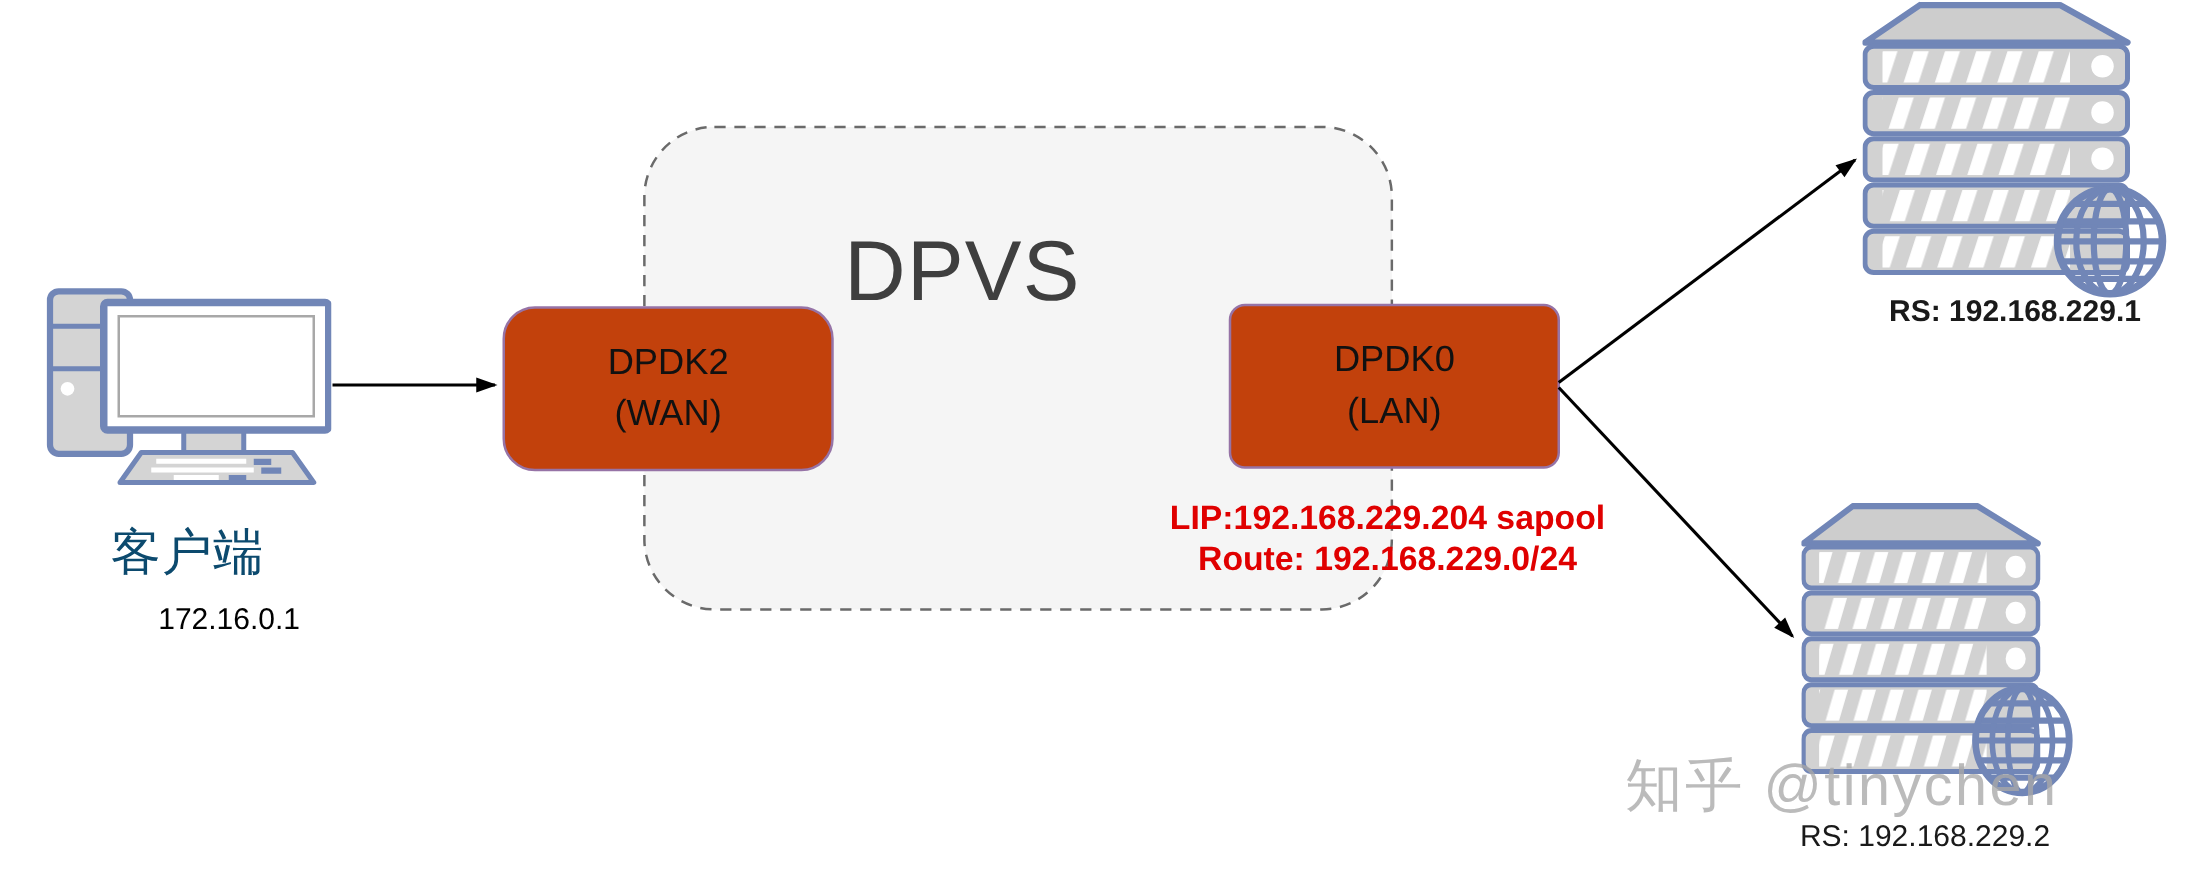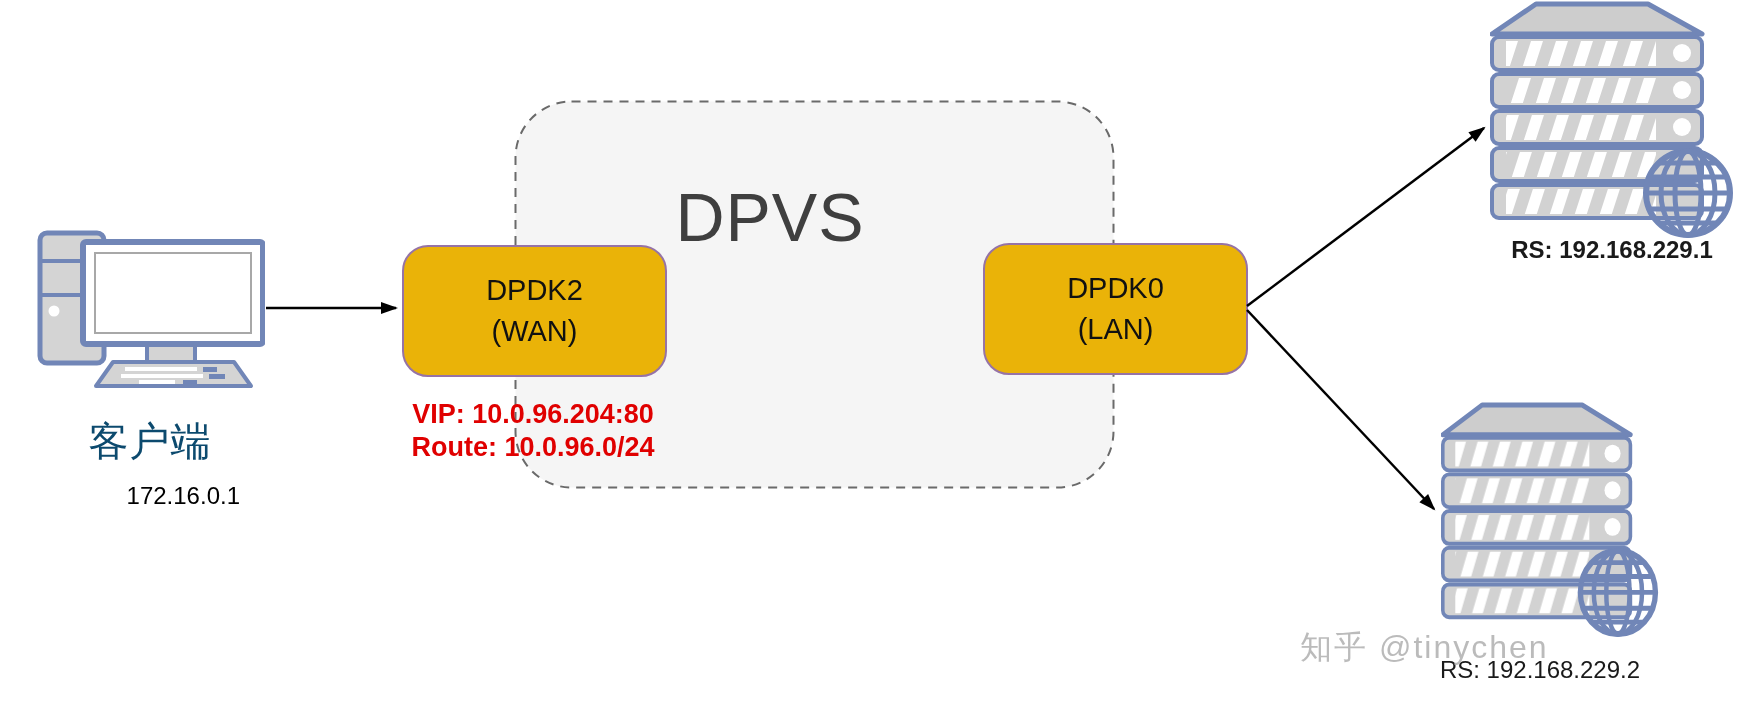--- a/index.html
+++ b/index.html
@@ -9,47 +9,47 @@
   }
   .abs{position:absolute;}
   
   #dpvs-container{left:514px;top:100px;z-index:1;}
   #dpvs-title{
     left:640px;top:178px;width:260px;text-align:center;
     font-size:68px;color:#3f3f3f;letter-spacing:1px;z-index:4;
   }
   
   .nic-box{
-    width:265px;height:132px;background:#eab308;border:2px solid #9673a6;border-radius:26px;
+    width:265px;height:132px;background:#c2410c;border:2px solid #9673a6;border-radius:26px;
     display:flex;flex-direction:column;align-items:center;justify-content:center;
     font-size:29px;color:#111;line-height:41px;z-index:3;box-sizing:border-box;
   }
   #nic-wan{left:402px;top:245px;}
-  #nic-lan{left:983px;top:243px;}
+  #nic-lan{left:983px;top:243px;border-radius:13px;}
   
   .config{
     text-align:center;color:#e00000;font-weight:bold;font-size:27px;line-height:33px;z-index:4;
   }
   #wan-config{left:378px;top:398px;width:310px;}
   #lan-config{left:935px;top:398px;width:350px;}
   
   #client-icon{left:35px;top:225px;z-index:2;}
   #client-label{left:60px;top:414px;width:180px;text-align:center;font-size:40px;color:#0c4a6e;letter-spacing:1px;z-index:4;}
   #client-ip{left:60px;top:482px;width:180px;text-align:right;font-size:24px;color:#000;z-index:4;}
   
   #server-top{left:1490px;top:1px;z-index:2;}
   #server-bottom{left:1441px;top:402px;z-index:2;}
   .rs-label{font-size:24px;color:#1a1a1a;text-align:center;z-index:4;}
   #rs1-label{left:1490px;top:236px;width:244px;font-weight:bold;}
   #rs2-label{left:1420px;top:656px;width:240px;}
   
   #arrows{left:0;top:0;z-index:5;pointer-events:none;}
   
   #watermark{
-    left:1300px;top:626px;font-size:32px;color:rgba(168,168,168,0.78);
+    left:1300px;top:598px;font-size:46px;color:rgba(168,168,168,0.78);
     letter-spacing:2px;z-index:9;white-space:nowrap;
   }
 </style>
 </head>
 <body>
 
 <div id="canvas">
 
   <svg width="0" height="0" style="position:absolute" aria-hidden="true">
     <defs>
@@ -127,23 +127,23 @@
 
   <div id="nic-wan" class="abs nic-box">
     <div>DPDK2</div>
     <div>(WAN)</div>
   </div>
   <div id="nic-lan" class="abs nic-box">
     <div>DPDK0</div>
     <div>(LAN)</div>
   </div>
 
-  <div id="wan-config" class="abs config">
-    <div>VIP: 10.0.96.204:80</div>
-    <div>Route: 10.0.96.0/24</div>
+  <div id="lan-config" class="abs config">
+    <div>LIP:192.168.229.204 sapool</div>
+    <div>Route: 192.168.229.0/24</div>
   </div>
 
   <svg id="server-top" class="abs" width="244" height="238" viewBox="0 0 244 238">
     <use href="#server-rack"></use>
   </svg>
   <svg id="server-bottom" class="abs" width="218" height="236" viewBox="0 0 244 238" preserveAspectRatio="none">
     <use href="#server-rack"></use>
   </svg>
   <div id="rs1-label" class="abs rs-label">RS: 192.168.229.1</div>
   <div id="rs2-label" class="abs rs-label">RS: 192.168.229.2</div>

